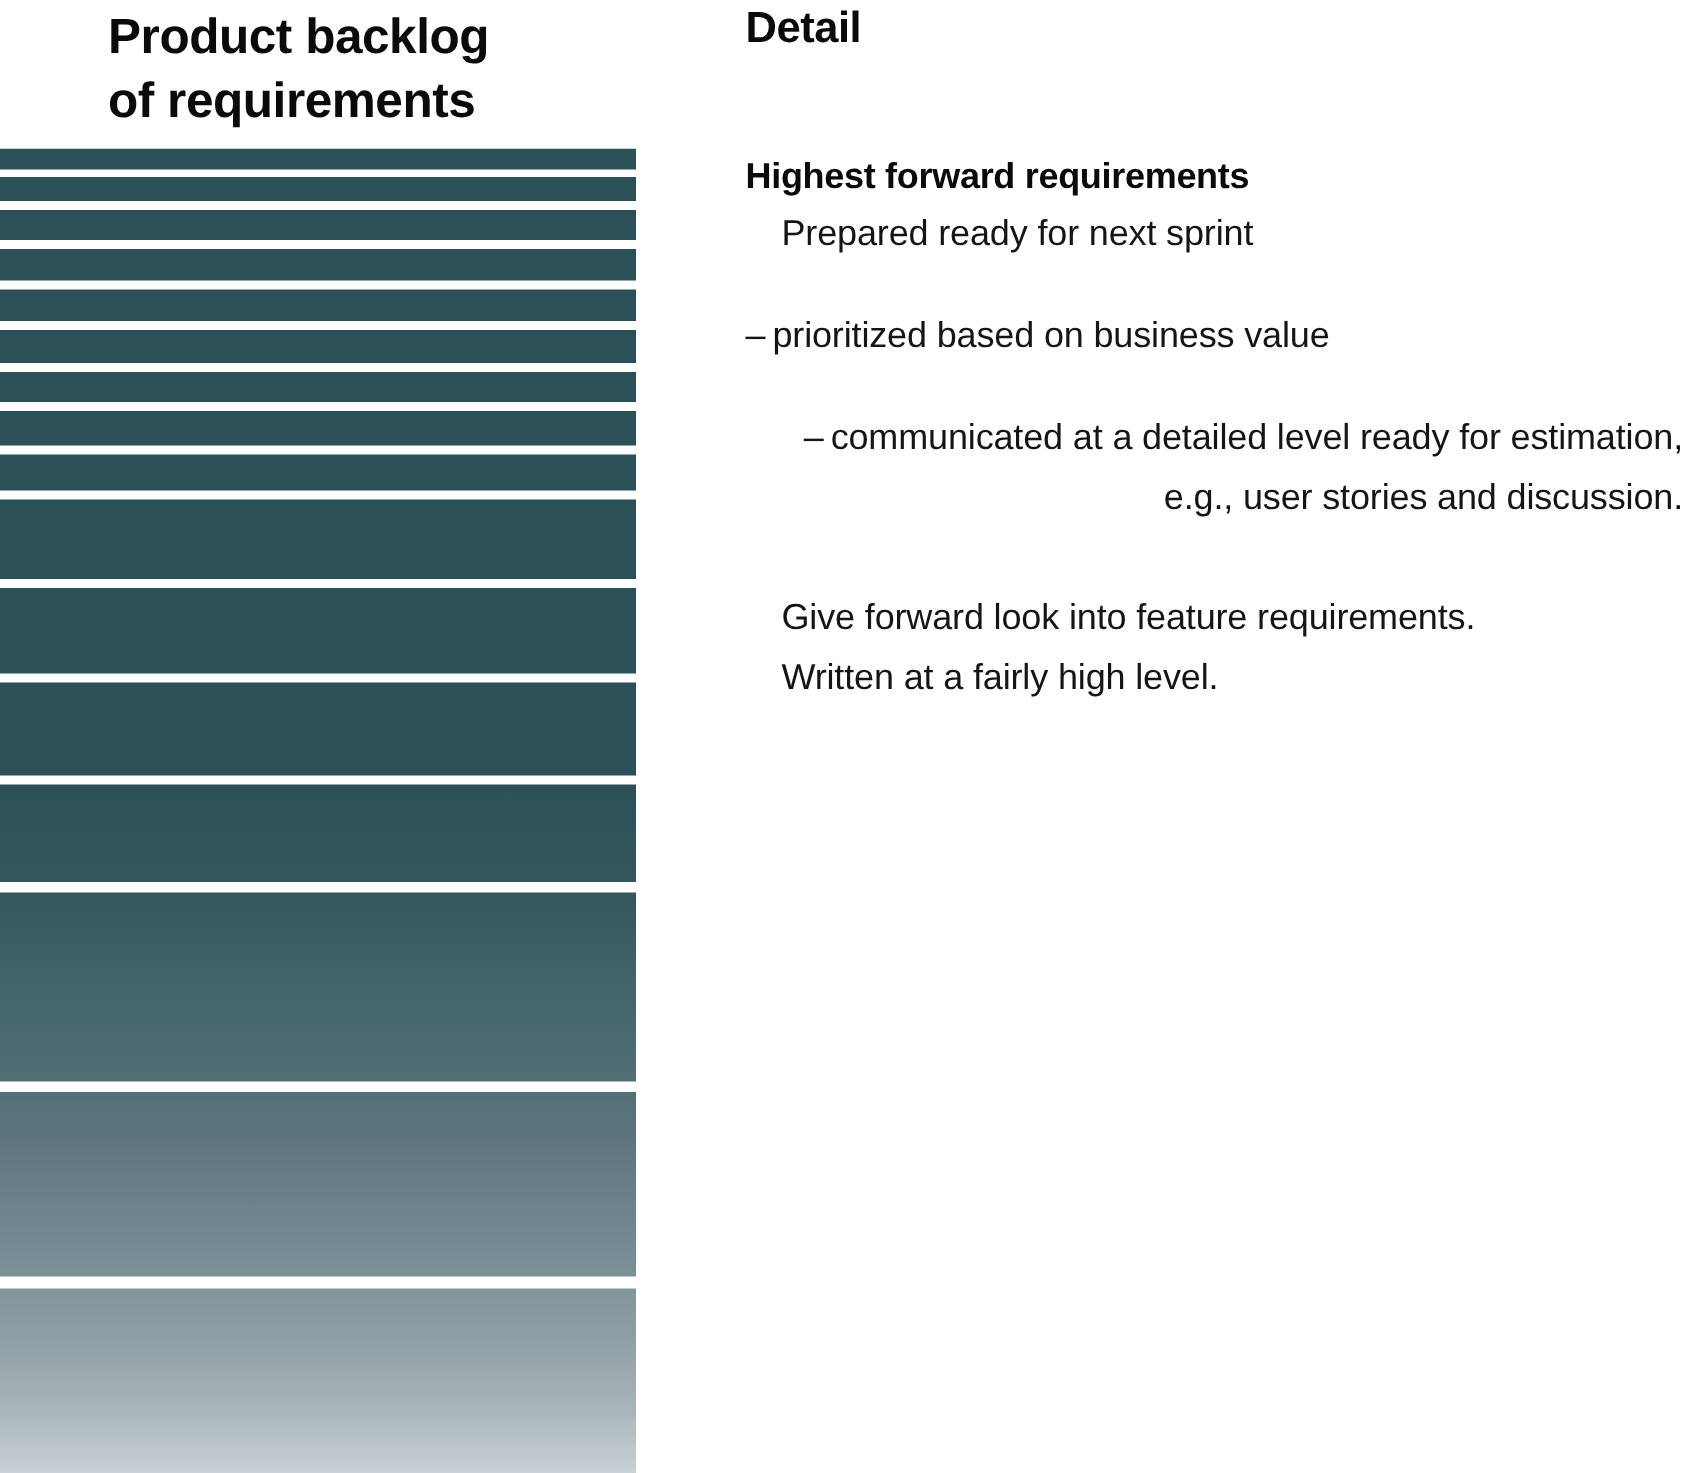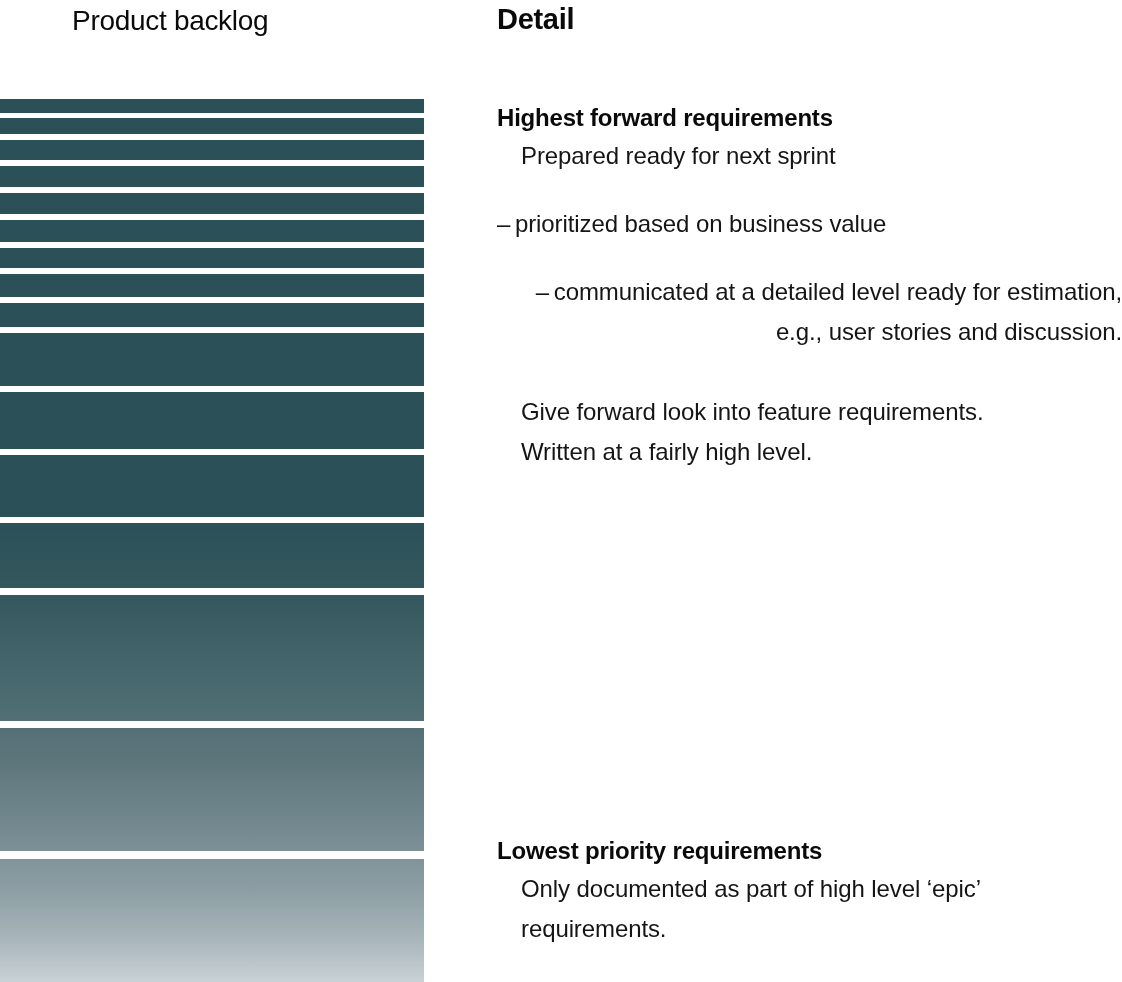--- a/index.html
+++ b/index.html
@@ -18,22 +18,22 @@
   
   #left-column {
     position:absolute;
     left:0; top:0;
     width:424px; height:982px;
   }
   #backlog-title {
     position:absolute;
     left:72px; top:3px;
     width:352px;
-    font-size:28px;
-    font-weight:normal;
+    font-size:33px;
+    font-weight:bold;
     line-height:1.3;
     letter-spacing:-0.3px;
     color:#0a0a0a;
     font-family:"Liberation Sans", sans-serif;
   }
   #backlog-title .tline { display:block; white-space:nowrap; }
 
   
   #backlog-stack {
     position:absolute;
@@ -122,20 +122,21 @@
 </style>
 </head>
 <body>
 
 <div id="page">
 
   <div id="left-column">
 
     <div id="backlog-title">
       <span class="tline">Product backlog</span>
+      <span class="tline">of requirements</span>
     </div>
 
     <div id="backlog-stack">
         <div class="band" style="height: 14px;">
           <div class="fill" style="top: 0px;"></div>
         </div>
         <div class="gap" style="height: 5px;"></div>
         <div class="band" style="height: 16px;">
           <div class="fill" style="top: -19px;"></div>
         </div>
@@ -206,20 +207,16 @@
     <div class="detail-block" id="block-highest">
         <div class="block-heading">Highest forward requirements</div>
         <div class="block-line">Prepared ready for next sprint</div>
         <div class="bullet-line">– prioritized based on business value</div>
         <div class="bullet-line two">– communicated at a detailed level ready for estimation, e.g., user stories and discussion.</div>
       </div>
     <div class="detail-block" id="block-next">
         <div class="block-line">Give forward look into feature requirements.</div>
         <div class="block-line">Written at a fairly high level.</div>
       </div>
-    <div class="detail-block" id="block-lowest">
-        <div class="block-heading">Lowest priority requirements</div>
-        <div class="block-line wrap">Only documented as part of high level ‘epic’ requirements.</div>
-      </div>
 
   </div>
 
 </div>
 
 </body></html>

